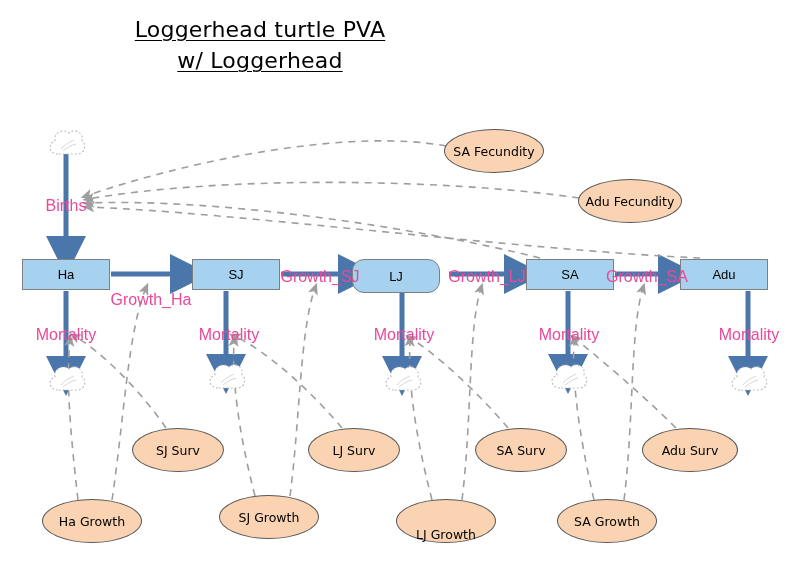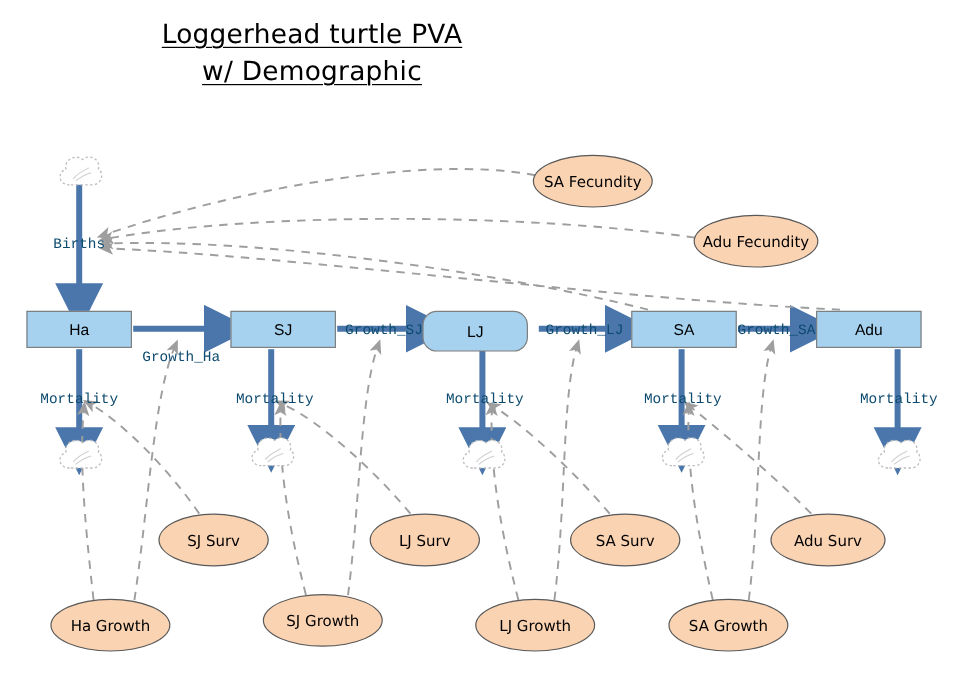--- a/index.html
+++ b/index.html
@@ -57,23 +57,23 @@
   .converter {
     background: #fad3b2;
     border: 1.5px solid #595959;
     border-radius: 50%;
     font-size: 12.5px;
     color: #000000;
     font-family: "DejaVu Sans", sans-serif;
   }
   .flow-label {
     position: absolute;
-    color: #0c4a6e;
-    font-size: 12px;
-    font-family: Liberation Mono, monospace;
+    color: #ec4899;
+    font-size: 16px;
+    font-family: Liberation Sans, sans-serif;
     white-space: nowrap;
     background: transparent;
   }
   .flow-label.centered {
     transform: translateX(-50%);
     text-align: center;
   }
 </style>
 </head>
 <body>
@@ -155,21 +155,21 @@
     </g>
     <g transform="translate(748,382)">
       <path d="M -8,8 C -17,8 -19,-2 -11,-5 C -13,-13 -3,-18 3,-13 C 8,-18 18,-14 16,-5 C 21,-2 19,8 11,8 Z" fill="#ffffff" stroke="#bdbdbd" stroke-width="1.1" stroke-dasharray="2,2"></path>
       <path d="M -5,3 C -1,-2 4,-4 8,-6 M -3,5 C 2,1 6,-1 10,-2" fill="none" stroke="#cfcfcf" stroke-width="0.9"></path>
     </g>
   </g>
 </svg>
 
 <div class="title-block">
   <span class="title-line">Loggerhead turtle PVA</span>
-  <span class="title-line">w/ Demographic</span>
+  <span class="title-line">w/ Loggerhead</span>
 </div>
 
 <div class="node stock" style="left:22px;  top:259px; width:88px; height:31px;">
   <span>Ha</span>
 </div>
 <div class="node stock" style="left:192px; top:259px; width:88px; height:31px;">
   <span>SJ</span>
 </div>
 <div class="node stock" style="left:352px; top:259px; width:88px; height:34px;border-radius:12px;">
   <span>LJ</span>
@@ -209,18 +209,18 @@
 </div>
 <div class="node converter" style="left:642px; top:428px; width:96px; height:44px;">
   <span>Adu Surv</span>
 </div>
 <div class="node converter" style="left:42px;  top:499px; width:100px; height:44px;">
   <span>Ha Growth</span>
 </div>
 <div class="node converter" style="left:219px; top:495px; width:100px; height:44px;">
   <span>SJ Growth</span>
 </div>
-<div class="node converter" style="left:396px; top:499px; width:100px; height:44px;">
+<div class="node converter" style="left:396px; top:499px; width:100px; height:44px;align-items:flex-end;">
   <span>LJ Growth</span>
 </div>
 <div class="node converter" style="left:557px; top:499px; width:100px; height:44px;">
   <span>SA Growth</span>
 </div>
 
 </body></html>

